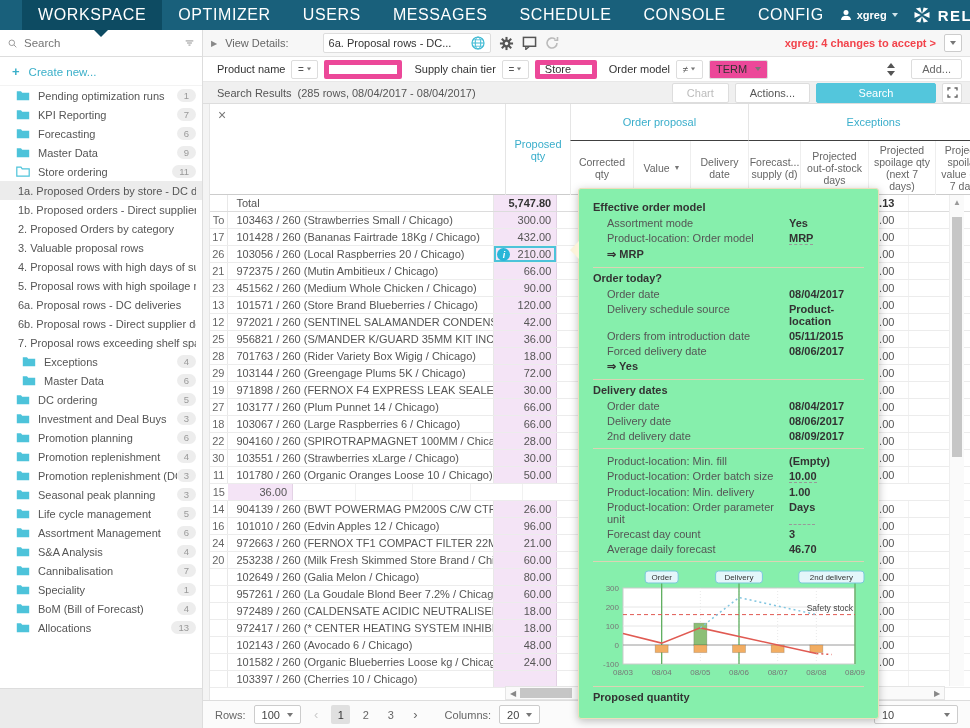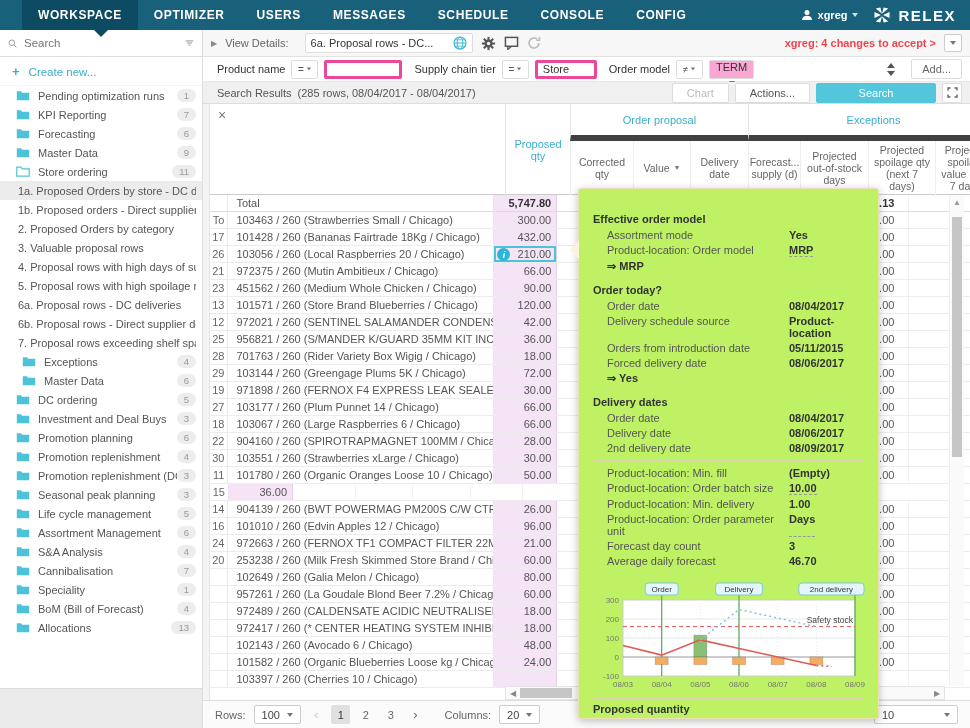--- a/index.html
+++ b/index.html
@@ -2,47 +2,47 @@
 <html><head>
 <meta charset="utf-8">
 <style>
   * { box-sizing: border-box; margin: 0; padding: 0; }
   body { font-family: "Liberation Sans", sans-serif; background: #fff; }
   #app { position: relative; width: 970px; height: 728px; overflow: hidden; background: #fff; font-size: 11px; color: #555; }
 
   
   .topnav { position: absolute; top: 0; left: 0; right: 0; height: 30px; background: #19607b; display: flex; align-items: stretch; z-index: 30; }
   .topnav .tabs { display: flex; margin-left: 22px; }
-  .tab { display: flex; align-items: center; padding: 11px 16px; color: #fff; font-size: 12px; font-weight: bold; letter-spacing: .6px; cursor: pointer; }
+  .tab { display: flex; align-items: center; padding: 11px 16px; color: #fff; font-size: 16px; font-weight: normal; letter-spacing: .6px; cursor: pointer; }
   .tab.active { background: #0d4b62; }
   .tab-notch { position: absolute; top: 30px; left: 94px; width: 0; height: 0; border-left: 7px solid transparent; border-right: 7px solid transparent; border-top: 7px solid #0d4b62; z-index: 31; }
   .nav-right { margin-left: auto; display: flex; align-items: center; gap: 14px; padding-right: 14px; }
   .user-menu { display: flex; align-items: center; gap: 5px; color: #fff; font-size: 11px; font-weight: bold; cursor: pointer; }
   .caret-w { width: 0; height: 0; border-left: 3.5px solid transparent; border-right: 3.5px solid transparent; border-top: 4px solid #cfe3ea; display: inline-block; }
   .brand { display: flex; align-items: center; gap: 6px; color: #fff; font-size: 15px; font-weight: bold; letter-spacing: 1.5px; }
 
   
   .sidebar-search { position: absolute; top: 30px; left: 0; width: 203px; height: 27px; background: #fff; border-bottom: 1px solid #ddd; border-right: 1px solid #ddd; display: flex; align-items: center; padding: 0 8px; gap: 7px; z-index: 5; }
   .sidebar-search input { flex: 1; border: none; outline: none; font-size: 11.5px; color: #444; font-family: "Liberation Sans", sans-serif; background: transparent; }
   .viewbar { position: absolute; top: 30px; left: 203px; right: 0; height: 27px; background: #f7f7f7; border-bottom: 1px solid #e2e2e2; display: flex; align-items: center; padding: 0 8px; gap: 8px; }
   .expander { color: #888; font-size: 8px; }
   .viewbar .lbl { color: #666; font-size: 11px; }
-  .view-select { width: 168px; height: 20px; background: #fff; border: 1px solid #ddd; border-radius: 2px; display: flex; align-items: center; padding: 0 5px; gap: 5px; margin-left: 8px; cursor: pointer; }
+  .view-select { width: 168px; height: 20px; background: #fff; border: 1px solid #ddd; border-radius: 2px; display: flex; align-items: center; padding: 0 5px; gap: 5px; margin-left: 26px; cursor: pointer; }
   .view-select span { flex: 1; color: #333; font-size: 11px; white-space: nowrap; overflow: hidden; }
   .icon-btn { cursor: pointer; display: flex; align-items: center; }
   .changes { margin-left: auto; color: #f2434b; font-size: 11px; font-weight: bold; cursor: pointer; }
   .chev-box { width: 18px; height: 18px; border: 1px solid #ccc; background: #fff; border-radius: 2px; display: flex; align-items: center; justify-content: center; cursor: pointer; }
   .caret-g { width: 0; height: 0; border-left: 3.5px solid transparent; border-right: 3.5px solid transparent; border-top: 4px solid #777; display: inline-block; }
 
   
   .filterbar { position: absolute; top: 57px; left: 203px; right: 0; height: 25px; background: #fff; border-bottom: 1px solid #e8e8e8; display: flex; align-items: center; padding: 0 8px; gap: 6px; z-index: 4; }
   .filterbar .flabel { color: #333; font-size: 11px; margin-left: 6px; }
   .op-box { height: 19px; min-width: 27px; border: 1px solid #ddd; border-radius: 2px; background: #fff; display: flex; align-items: center; justify-content: center; gap: 2px; padding: 0 4px; font-size: 10px; color: #555; cursor: pointer; }
-  .f-input { height: 19px; border: 3px solid #ec4899; border-radius: 2px; background: #fff; font-size: 11px; color: #333; padding: 0 5px; font-family: "Liberation Sans", sans-serif; }
-  .f-select { height: 19px; border: 1px solid #ddd; border-radius: 2px; background: #f9a8d4; display: flex; align-items: center; gap: 8px; padding: 0 6px; font-size: 11px; color: #333; cursor: pointer; flex-direction: column; }
+  .f-input { height: 19px; border: 5px solid #ec4899; border-radius: 2px; background: #fff; font-size: 11px; color: #333; padding: 0 5px; font-family: "Liberation Sans", sans-serif; }
+  .f-select { height: 19px; border: 1px solid #ddd; border-radius: 2px; background: #ec4899; display: flex; align-items: center; gap: 8px; padding: 0 6px; font-size: 11px; color: #333; cursor: pointer; }
   .spinner { margin-left: auto; display: flex; flex-direction: column; gap: 3px; align-items: center; cursor: pointer; }
   .tri-up { width: 0; height: 0; border-left: 4px solid transparent; border-right: 4px solid transparent; border-bottom: 5px solid #555; }
   .tri-dn { width: 0; height: 0; border-left: 4px solid transparent; border-right: 4px solid transparent; border-top: 5px solid #555; }
   .add-btn { height: 20px; border: 1px solid #ddd; border-radius: 2px; background: #fff; color: #666; font-size: 11px; padding: 0 10px; margin-left: 10px; display: flex; align-items: center; cursor: pointer; }
 
   
   .resultsbar { position: absolute; top: 82px; left: 203px; right: 0; height: 22px; background: #f0f0f0; border-bottom: 1px solid #ddd; display: flex; align-items: center; padding: 0 8px 0 14px; gap: 6px; z-index: 4; }
   .resultsbar .rtitle { color: #555; font-size: 11px; }
   .rbtn { height: 20px; border: 1px solid #ddd; border-radius: 2px; background: #fff; font-size: 11px; padding: 0 14px; display: flex; align-items: center; cursor: pointer; }
   .rbtn.disabled { color: #bcbcbc; }
@@ -63,21 +63,21 @@
   .s-item .s-badge { background: #ededed; color: #999; font-size: 9.5px; border-radius: 8px; padding: 1px 7px; flex: none; }
   .sidebar-footer { position: absolute; left: 0; bottom: 0; width: 203px; height: 40px; background: #ebebeb; border-top: 1px solid #ddd; border-right: 1px solid #ddd; z-index: 3; }
 
   
   .table-area { position: absolute; left: 210px; top: 104px; right: 0; bottom: 28px; background: #fff; overflow: hidden; }
   .gutter { position: absolute; left: 203px; top: 104px; width: 7px; bottom: 28px; background: #f4f4f4; border-right: 1px solid #e5e5e5; }
   .thead { position: absolute; left: 0; top: 0; right: 0; height: 91px; background: #fff; border-bottom: 1px solid #ccc; }
   .t-close { position: absolute; left: 8px; top: 4px; color: #777; font-size: 14px; cursor: pointer; line-height: 14px; }
   .hcell, .hgroup { position: absolute; display: flex; align-items: center; justify-content: center; text-align: center; color: #666; font-size: 10.5px; line-height: 12px; }
   .h-prop { left: 295px; width: 65px; top: 0; height: 91px; color: #3aaecb; font-size: 11px; border-left: 1px solid #e5e5e5; }
-  .hgroup { top: 0; height: 37px; color: #3aaecb; font-size: 11px; border-left: 1px solid #e5e5e5; border-bottom: 6px solid #404040; }
+  .hgroup { top: 0; height: 37px; color: #3aaecb; font-size: 11px; border-left: 1px solid #e5e5e5; border-bottom: 1px solid #404040; }
   .g1 { left: 360px; width: 178px; }
   .g2 { left: 538px; width: 250px; }
   .hcell.sub { top: 37px; height: 54px; border-left: 1px solid #eee; padding: 0 3px; }
   .h-corr { left: 360px; width: 63px; border-left: 1px solid #e5e5e5; }
   .h-val  { left: 423px; width: 57px; }
   .h-del  { left: 480px; width: 58px; }
   .h-fc   { left: 538px; width: 52px; border-left: 1px solid #e5e5e5; }
   .h-oos  { left: 590px; width: 68px; }
   .h-spq  { left: 658px; width: 67px; }
   .h-spv  { left: 725px; width: 63px; }
@@ -111,21 +111,21 @@
   .pagebar { position: absolute; left: 203px; right: 0; bottom: 0; height: 28px; background: #fbfbfb; border-top: 1px solid #ddd; display: flex; align-items: center; padding: 0 12px; gap: 8px; z-index: 5; }
   .pagebar .plabel { color: #666; }
   .pg-select { height: 19px; border: 1px solid #ccc; border-radius: 2px; background: #fff; display: flex; align-items: center; gap: 7px; padding: 0 7px; color: #444; cursor: pointer; }
   .pg-nav { color: #666; font-size: 13px; padding: 0 5px; cursor: pointer; }
   .pg-nav.dim { color: #ccc; }
   .pg-num { width: 19px; height: 19px; display: flex; align-items: center; justify-content: center; border-radius: 2px; color: #666; cursor: pointer; }
   .pg-num.active { background: #e0e0e0; color: #333; }
   .pg-right { margin-left: auto; width: 84px; height: 19px; border: 1px solid #ccc; border-radius: 2px; background: #fff; display: flex; align-items: center; justify-content: space-between; padding: 0 7px; color: #444; cursor: pointer; }
 
   
-  .tooltip { position: absolute; left: 578px; top: 188px; width: 301px; height: 531px; background: #bef264; border: 1px solid #ecdfba; border-radius: 3px; box-shadow: 0 2px 8px rgba(0,0,0,.25); z-index: 20; padding: 20px 14px 8px 14px; }
+  .tooltip { position: absolute; left: 578px; top: 188px; width: 301px; height: 531px; background: #86efac; border: 1px solid #ecdfba; border-radius: 3px; box-shadow: 0 2px 8px rgba(0,0,0,.25); z-index: 20; padding: 8px 14px 8px 14px; }
   .tooltip::before { content: ''; position: absolute; left: -9px; top: 52px; width: 0; height: 0; border: 9px solid transparent; border-right-color: #fcf3da; border-left: 0; }
   .tt-section { padding: 4px 0 5px 0; }
   .tt-section + .tt-section, .tt-chartwrap + .tt-section { border-top: 1px solid #ddd3b4; }
   .tt-title { font-weight: bold; color: #333; font-size: 11px; margin-bottom: 2px; }
   .tt-row { display: flex; padding: 1.5px 0 1.5px 14px; }
   .tt-label { width: 182px; flex: none; color: #555; }
   .tt-value { font-weight: bold; color: #333; }
   .tt-value.dashed { border-bottom: 1px dashed #999; cursor: pointer; }
   .tt-note, .tt-result { font-weight: bold; color: #333; padding: 1.5px 0 1.5px 14px; }
   .tt-chartwrap { border-top: 1px solid #ddd3b4; padding: 8px 0 6px 0; }

